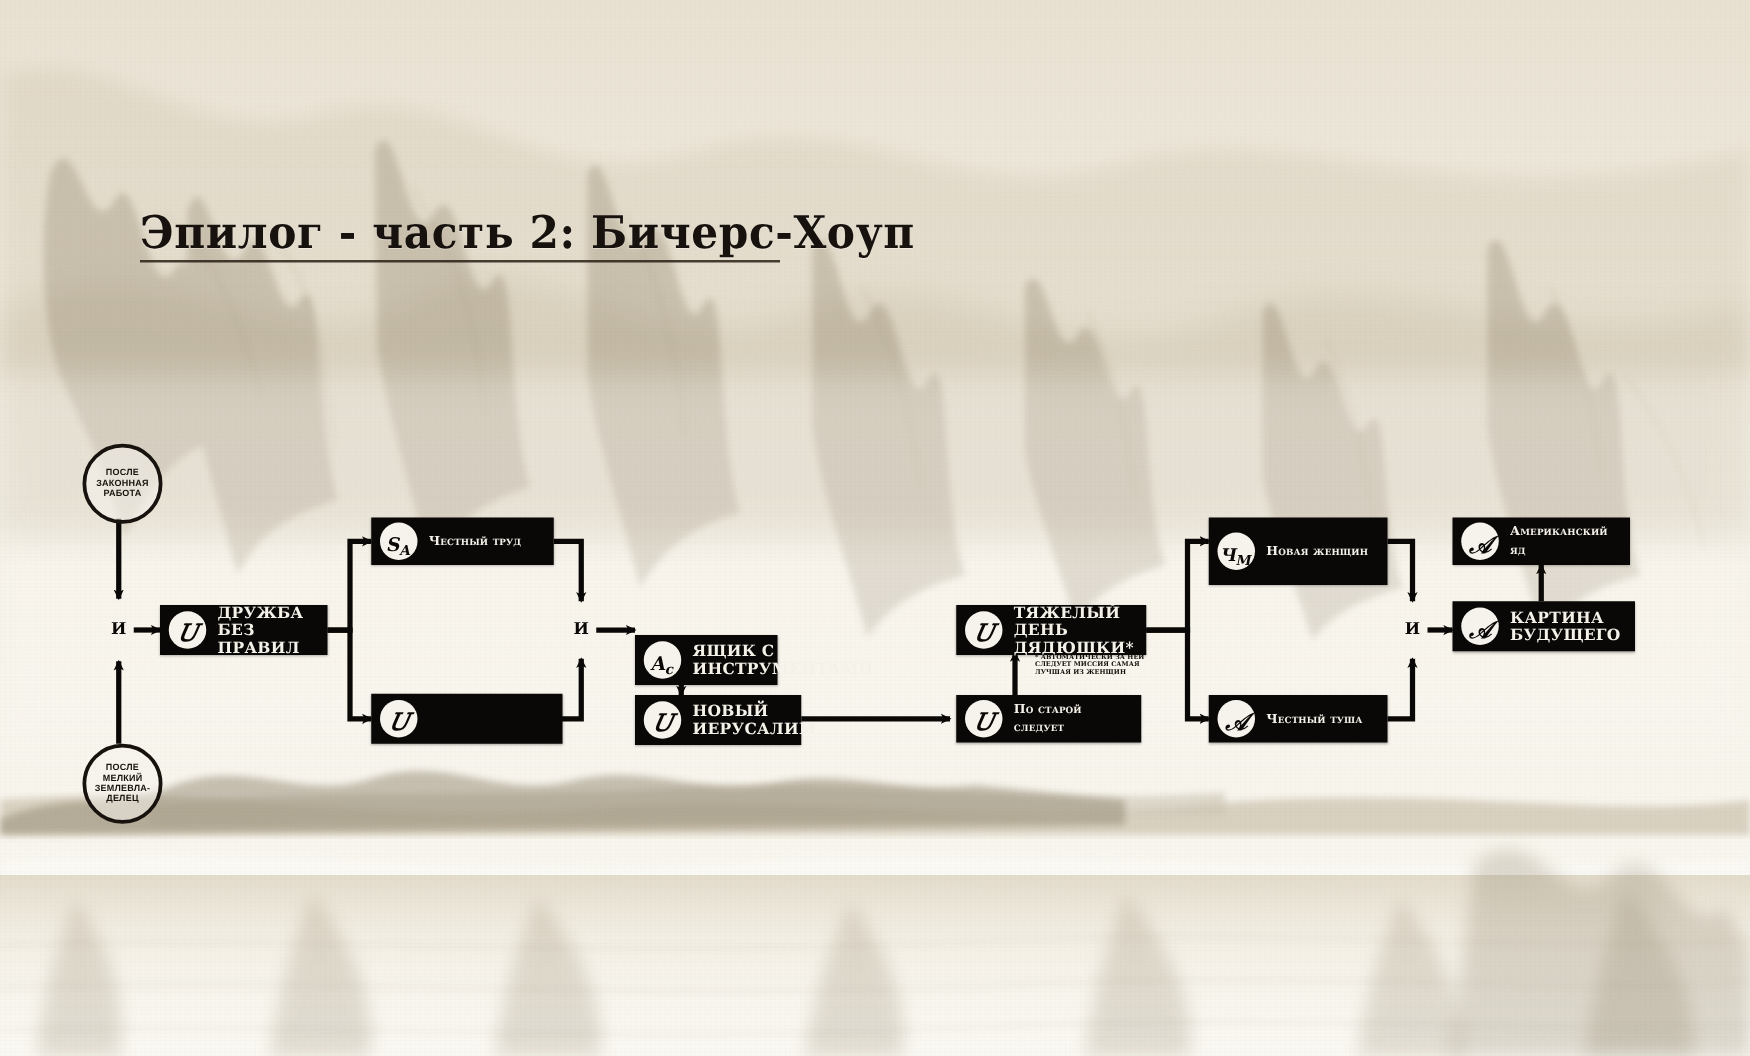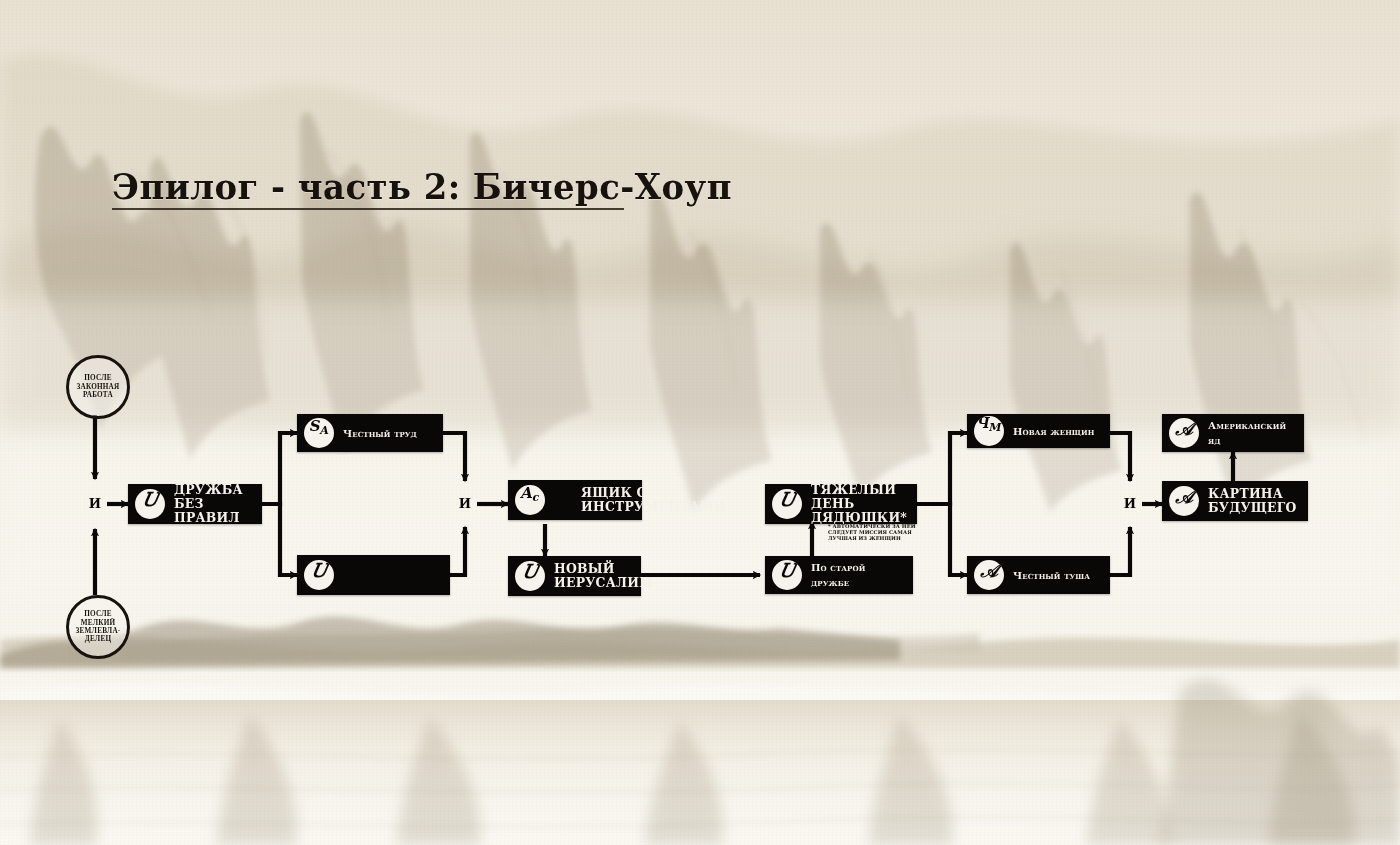--- a/index.html
+++ b/index.html
@@ -60,21 +60,21 @@
     position:absolute;z-index:6;
     background:#0a0806;
     display:flex;align-items:center;
     box-shadow:0 1px 2px rgba(0,0,0,.3);
   }
   .node .badge{
     width:30px;height:30px;border-radius:50%;
     background:#f6f3ec;
     flex:0 0 30px;
     margin-left:7px;
-    display:flex;align-items:flex-start;justify-content:center;
+    display:flex;align-items:flex-end;justify-content:center;
     font-family:"DejaVu Serif","Liberation Serif",serif;
     font-style:italic;font-weight:700;
     color:#0a0806;
     letter-spacing:-.5px;
     overflow:hidden;
   }
   .node .badge span{transform:translateY(-1px);}
   .node .ttl{
     margin:0 11px 0 9px;
     color:#f4f1e9;
@@ -98,21 +98,21 @@
   
   .startnode{
     position:absolute;z-index:6;
     width:58px;height:58px;border-radius:50%;
     border:3px solid #17120d;
     background:rgba(246,243,236,.55);
     display:flex;align-items:center;justify-content:center;
     text-align:center;
   }
   .startnode .sl{
-    font-family:Liberation Serif, serif;
+    font-family:Liberation Sans, sans-serif;
     font-weight:700;
     font-size:7.2px;
     line-height:8.4px;
     letter-spacing:.2px;
     color:#17120d;
     text-transform:uppercase;
     font-variant:small-caps;
     white-space:pre-line;
     padding:0 2px;
   }
@@ -315,21 +315,21 @@
       </div>
     <div class="ttl small-caps">Честный труд</div>
   </div>
 
   <div class="node" style="left:297px;top:555px;width:153px;height:40px;">
     <div class="badge">
         <span style="font-size:19px;">𝑈</span>
       </div>
   </div>
 
-  <div class="node" style="left:508px;top:480px;width:134px;height:40px;gap:27px;">
+  <div class="node" style="left:508px;top:508px;width:114px;height:40px;">
     <div class="badge">
         <span style="font-size:15px;">A<span style="font-size:11px;vertical-align:-3px;">c</span></span>
       </div>
     <div class="ttl">Ящик с
 инструментами</div>
   </div>
 
   <div class="node" style="left:508px;top:556px;width:133px;height:40px;">
     <div class="badge">
         <span style="font-size:19px;">𝑈</span>
@@ -343,24 +343,24 @@
         <span style="font-size:19px;">𝑈</span>
       </div>
     <div class="ttl">Тяжелый день
 Дядюшки*</div>
   </div>
 
   <div class="node" style="left:765px;top:556px;width:148px;height:38px;">
     <div class="badge">
         <span style="font-size:19px;">𝑈</span>
       </div>
-    <div class="ttl small-caps">По старой дружбе</div>
-  </div>
-
-  <div class="node" style="left:967px;top:414px;width:143px;height:34px;">
+    <div class="ttl small-caps">По старой следует</div>
+  </div>
+
+  <div class="node" style="left:967px;top:414px;width:143px;height:54px;">
     <div class="badge">
         <span style="font-size:14px;">Ч<span style="font-size:11px;vertical-align:-3px;">М</span></span>
       </div>
     <div class="ttl small-caps">Новая женщин</div>
   </div>
 
   <div class="node" style="left:967px;top:556px;width:143px;height:38px;">
     <div class="badge">
         <span style="font-size:19px;">𝒜</span>
       </div>

